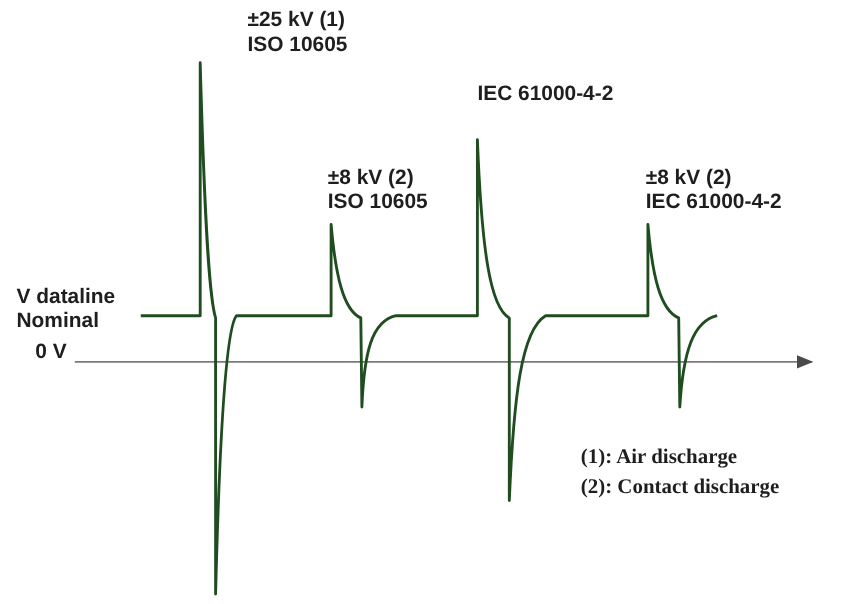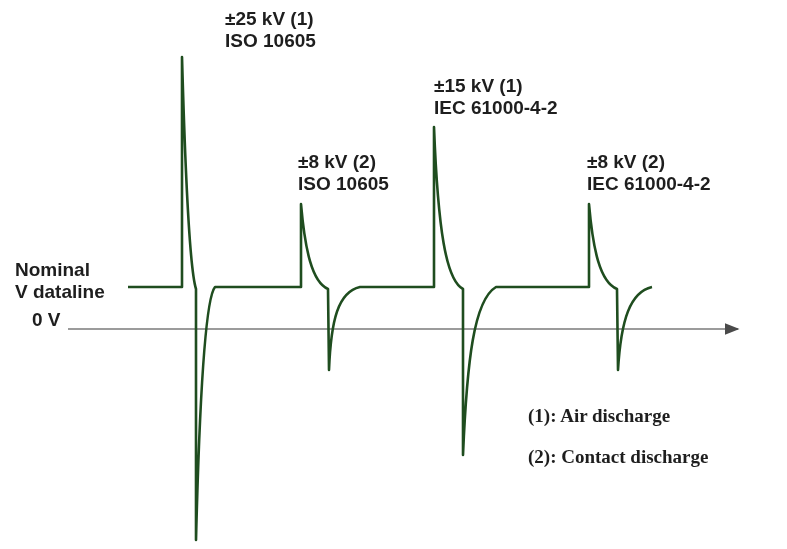--- a/index.html
+++ b/index.html
@@ -37,30 +37,29 @@
 
 <div class="lbl" style="left:181px;top:8px;margin-left:44px;">
   <div>±25 kV (1)</div>
   <div>ISO 10605</div>
 </div>
 <div class="lbl" style="left:298px;top:151px;">
   <div>±8 kV (2)</div>
   <div>ISO 10605</div>
 </div>
 <div class="lbl" style="left:434px;top:75px;">
-  <div>±15 kV (1)</div>
   <div>IEC 61000-4-2</div>
 </div>
 <div class="lbl" style="left:587px;top:151px;">
   <div>±8 kV (2)</div>
   <div>IEC 61000-4-2</div>
 </div>
 
 <div class="lbl" style="left:15px;top:259px;">
+  <div>V dataline</div>
   <div>Nominal</div>
-  <div>V dataline</div>
 </div>
 <div class="lbl" style="left:32px;top:309px;">0 V</div>
 
 <div class="lbl" style="left:528px;top:405px;font-family:Liberation Serif, serif;">
   <div>(1): Air discharge</div>
-  <div style="margin-top:19px;">(2): Contact discharge</div>
+  <div style="margin-top:5px;">(2): Contact discharge</div>
 </div>
 
 </body></html>

